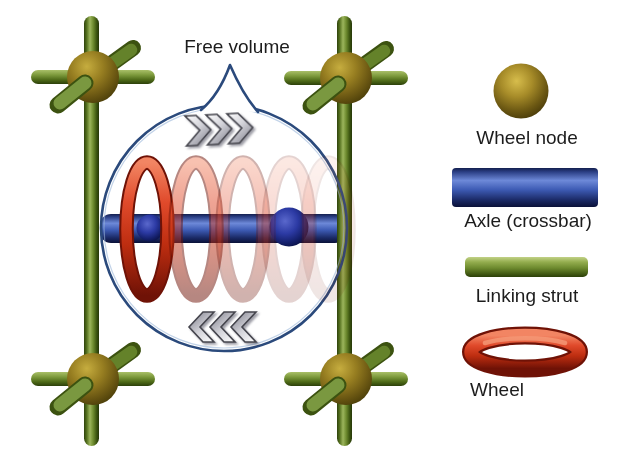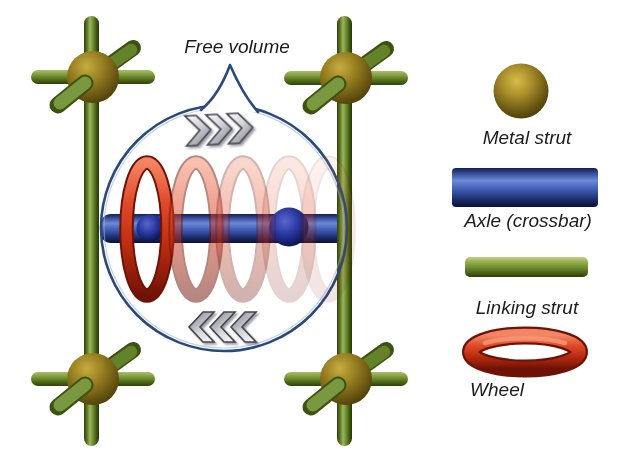--- a/index.html
+++ b/index.html
@@ -1,24 +1,24 @@
 <!DOCTYPE html>
 <html><head>
 <meta charset="utf-8">
 <style>
   html,body{margin:0;padding:0;background:#ffffff;}
   .figure{position:relative;width:630px;height:473px;background:#ffffff;overflow:hidden;
-          font-family:"Liberation Sans", sans-serif;font-style:italic;}
+          font-family:"Liberation Sans", sans-serif;}
   .figure svg{position:absolute;left:0;top:0;}
   .lbl{position:absolute;font-size:19px;line-height:20px;color:#1c1c1c;
        transform:translateX(-50%);white-space:nowrap;}
   .lbl-free{left:237px;top:37px;}
   .lbl-metal{left:527px;top:128px;}
   .lbl-axle{left:528px;top:211px;}
-  .lbl-strut{left:527px;top:298px;}
+  .lbl-strut{left:527px;top:286px;}
   .lbl-wheel{left:497px;top:380px;}
 </style>
 </head>
 <body>
 
 <div class="figure">
 
   <svg width="630" height="473" viewBox="0 0 630 473">
     <defs>
       <radialGradient id="nodeGold" cx="38%" cy="30%" r="78%">
@@ -138,18 +138,18 @@
     <rect x="452" y="168" width="146" height="39" rx="4" fill="url(#rodG)"></rect>
     <rect x="465" y="257" width="123" height="20" rx="5" fill="url(#greenBarG)"></rect>
     <g transform="translate(525,352)">
       <ellipse rx="54" ry="16.5" fill="none" stroke="#6f1206" stroke-width="18"></ellipse>
       <ellipse rx="54" ry="16.5" fill="none" stroke="url(#ringG)" stroke-width="13.5"></ellipse>
       <path d="M -40 -9 A 50 12 0 0 1 40 -9" fill="none" stroke="#f59a78" stroke-width="4.5" stroke-linecap="round" opacity="0.8"></path>
     </g>
   </svg>
 
   <div class="lbl lbl-free">Free volume</div>
-  <div class="lbl lbl-metal">Metal strut</div>
+  <div class="lbl lbl-metal">Wheel node</div>
   <div class="lbl lbl-axle">Axle (crossbar)</div>
   <div class="lbl lbl-strut">Linking strut</div>
   <div class="lbl lbl-wheel">Wheel</div>
 
 </div>
 
 </body></html>

